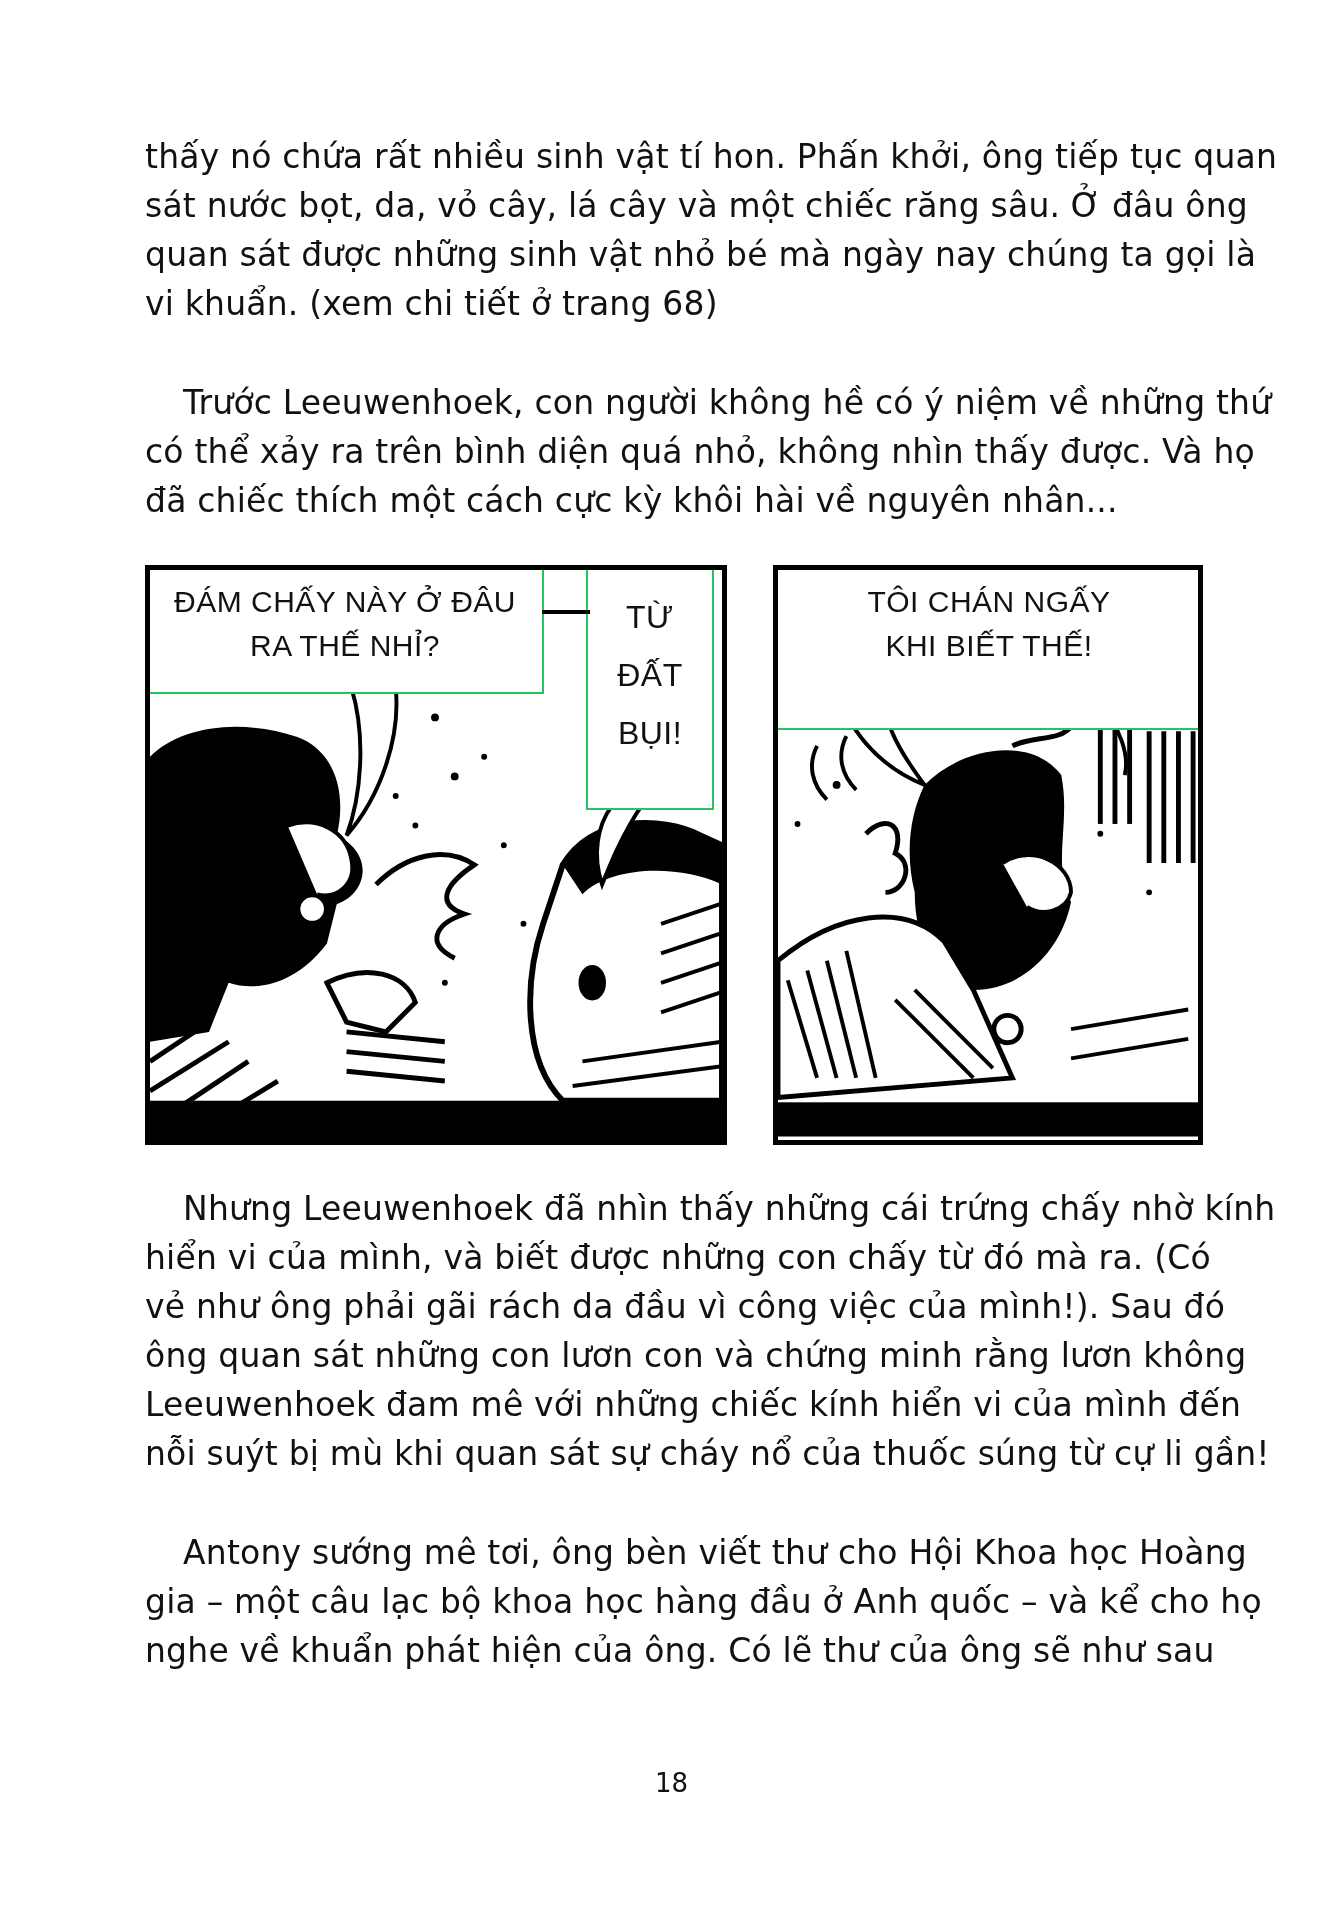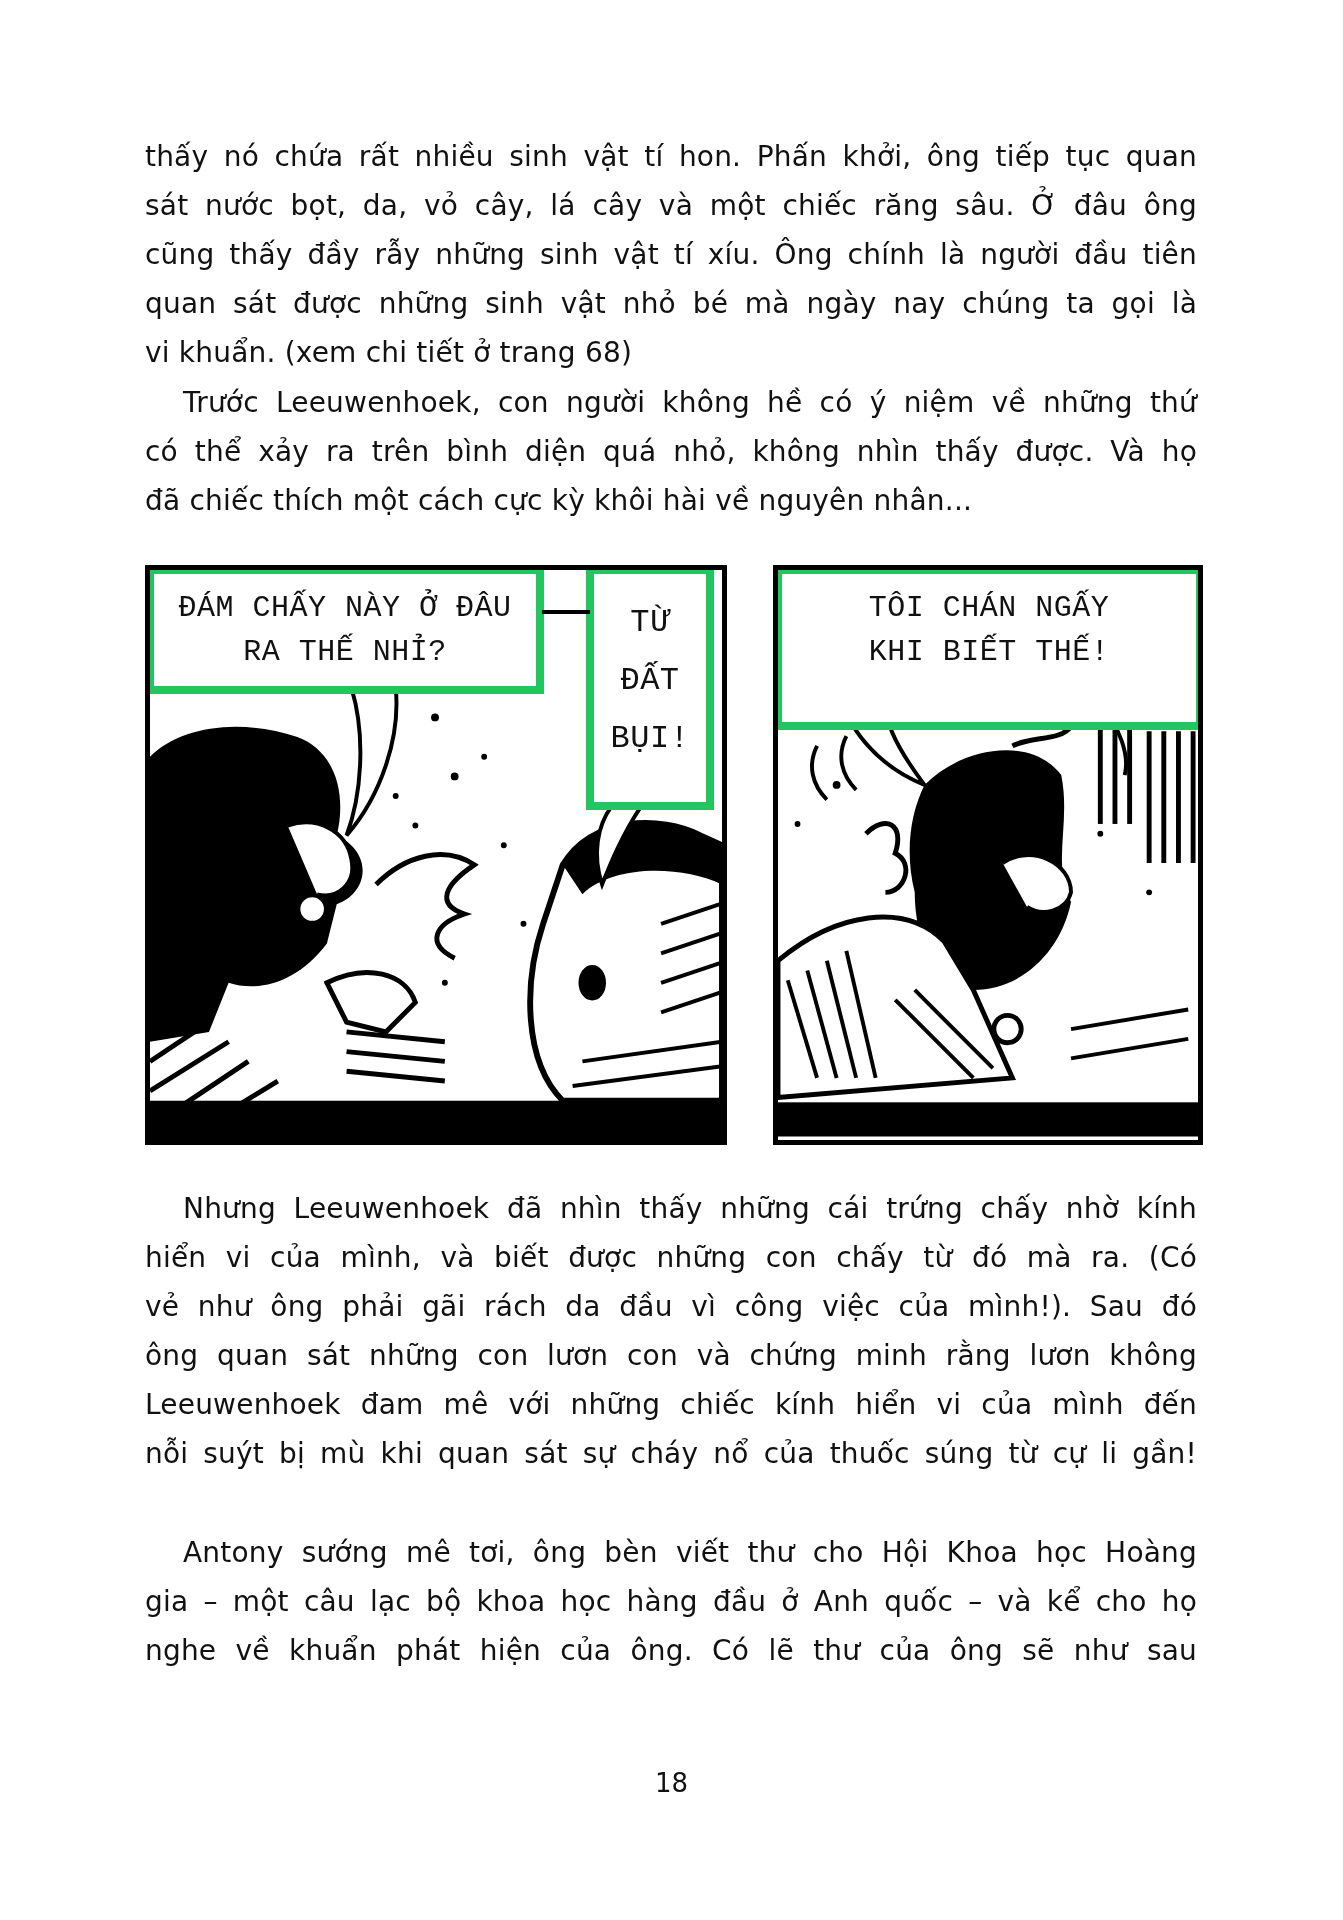--- a/index.html
+++ b/index.html
@@ -1,46 +1,45 @@
 <!DOCTYPE html>
 <html><head>
 <meta charset="utf-8">
 <style>
   html, body { margin: 0; padding: 0; background: #ffffff; }
   body { width: 1343px; height: 1920px; position: relative; overflow: hidden; font-family: "DejaVu Sans", sans-serif; color: #111; }
-  .para { position: absolute; left: 145px; width: 1052px; font-size: 28px; line-height: 49px; letter-spacing: 0.2px; text-align: justify; }
+  .para { position: absolute; left: 145px; width: 1052px; font-size: 33px; line-height: 49px; letter-spacing: 0.2px; text-align: justify; }
   .para .line { display: block; white-space: nowrap; text-align-last: justify; }
   .para .line.last { text-align-last: left; }
   .indent { padding-left: 38px; }
   #p1 { top: 132px; }
   #p2 { top: 378px; }
   #p3 { top: 1184px; }
   #p4 { top: 1528px; }
   .page-number { position: absolute; top: 1768px; left: 0; width: 1343px; text-align: center; font-size: 26px; font-family: "DejaVu Sans", sans-serif; }
 
   .comic { position: absolute; top: 565px; left: 145px; width: 1060px; height: 585px; }
   .panel { position: absolute; top: 0; height: 580px; border: 5px solid #000; background: #fff; overflow: hidden; box-sizing: border-box; }
   #panel-1 { left: 0; width: 582px; }
   #panel-2 { left: 628px; width: 430px; }
-  .balloon { position: absolute; background: #fff; border: 8px solid #22c55e; box-sizing: border-box; z-index: 3; font-family: Liberation Mono, monospace; text-align: center; color: #111; }
+  .balloon { position: absolute; background: #fff; border: 2px solid #22c55e; box-sizing: border-box; z-index: 3; font-family: Liberation Sans, sans-serif; text-align: center; color: #111; }
   .balloon .bline { display: block; font-size: 30px; line-height: 44px; letter-spacing: 0.5px; }
   #balloon-1 { left: -4px; top: -4px; width: 398px; height: 128px; padding-top: 12px; }
   #balloon-2 { left: 436px; top: -4px; width: 128px; height: 244px; padding-top: 20px; }
   #balloon-2 .bline { font-size: 32px; line-height: 58px; }
   #balloon-3 { left: -4px; top: -4px; width: 430px; height: 164px; padding-top: 12px; }
   .connector { position: absolute; left: 392px; top: 40px; width: 48px; height: 4px; background: #000; z-index: 4; }
   .art { position: absolute; inset: 0; z-index: 1; }
 </style>
 </head>
 <body>
 
 <div class="para" id="p1">
   <span class="line">thấy nó chứa rất nhiều sinh vật tí hon. Phấn khởi, ông tiếp tục quan</span>
   <span class="line">sát nước bọt, da, vỏ cây, lá cây và một chiếc răng sâu. Ở đâu ông</span>
-  <span class="line">cũng thấy đầy rẫy những sinh vật tí xíu. Ông chính là người đầu tiên</span>
   <span class="line">quan sát được những sinh vật nhỏ bé mà ngày nay chúng ta gọi là</span>
   <span class="line last">vi khuẩn. (xem chi tiết ở trang 68)</span>
 </div>
 
 <div class="para" id="p2">
   <span class="line indent">Trước Leeuwenhoek, con người không hề có ý niệm về những thứ</span>
   <span class="line">có thể xảy ra trên bình diện quá nhỏ, không nhìn thấy được. Và họ</span>
   <span class="line last">đã chiếc thích một cách cực kỳ khôi hài về nguyên nhân...</span>
 </div>
 

